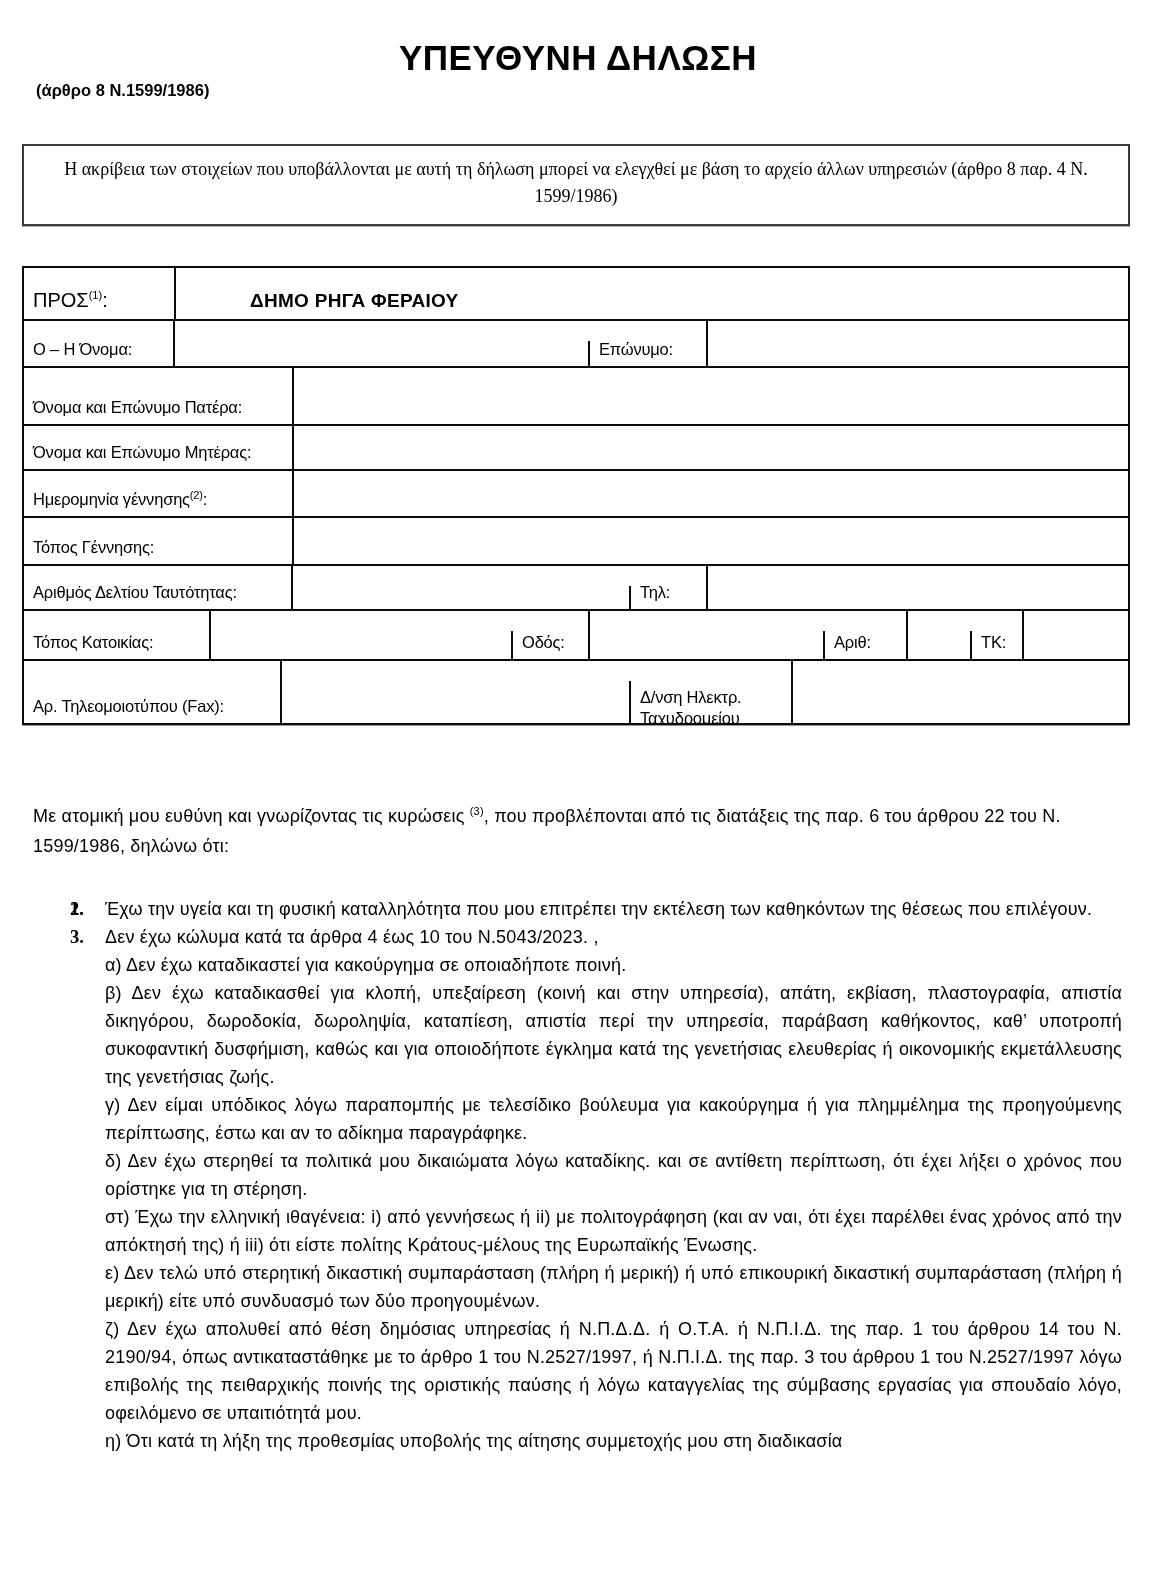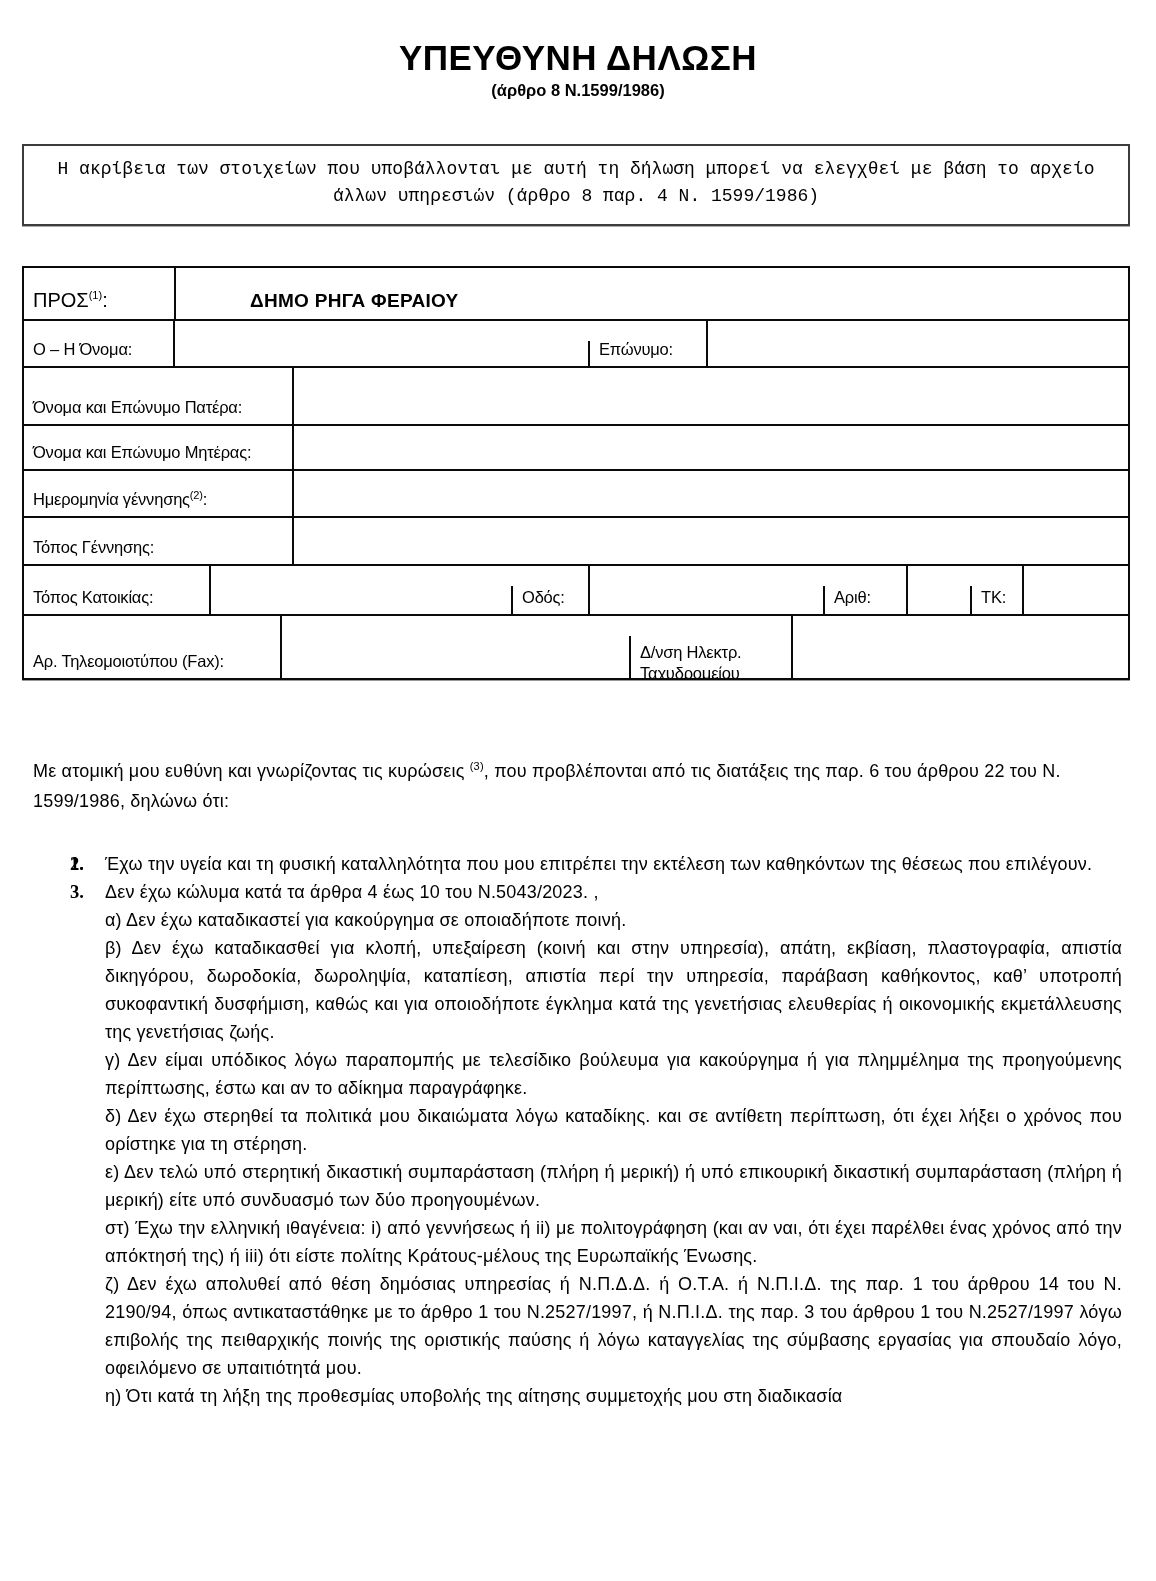--- a/index.html
+++ b/index.html
@@ -15,33 +15,34 @@
   
   .doc-title {
     margin-top: 38px;
     text-align: center;
     font-size: 35px;
     font-weight: bold;
     letter-spacing: 0.5px;
   }
   .doc-subtitle {
     margin-top: 3px;
-    text-align: center;
+    text-align: left;
     font-size: 16.5px;
     font-weight: bold;
+    padding-left: 36px;
   }
 
   
   .notice-box {
     margin: 44px 26px 0 22px;
     border: 2.5px solid #3c3c3c;
     box-shadow: 0 1px 0 #aaa;
     padding: 10px 28px 14px 28px;
     text-align: center;
-    font-family: Liberation Mono, monospace;
+    font-family: Liberation Serif, serif;
     font-size: 18px;
     line-height: 27px;
   }
 
   
   .ftable {
     margin: 40px 26px 0 22px;
     border: 2px solid #0a0a0a;
     box-shadow: 0 1px 0 #999;
   }
@@ -135,20 +136,26 @@
         <span><span>Ημερομηνία γέννησης</span><sup class="fnote">(2)</sup><span>:</span></span>
       </div>
       <div class="fcell grow"></div>
     </div>
 
     <div class="frow" style="height:48px">
       <div class="fcell lbl" style="flex:0 0 268px">Τόπος Γέννησης:</div>
       <div class="fcell grow"></div>
     </div>
 
+    <div class="frow" style="height:45px">
+      <div class="fcell lbl" style="flex:0 0 267px">Αριθμός Δελτίου Ταυτότητας:</div>
+      <div class="fcell" style="flex:0 0 338px"></div>
+      <div class="fcell lbl" style="flex:0 0 77px">Τηλ:</div>
+      <div class="fcell grow"></div>
+    </div>
 
     <div class="frow" style="height:50px">
       <div class="fcell lbl" style="flex:0 0 185px">Τόπος Κατοικίας:</div>
       <div class="fcell" style="flex:0 0 302px"></div>
       <div class="fcell lbl" style="flex:0 0 77px">Οδός:</div>
       <div class="fcell" style="flex:0 0 235px"></div>
       <div class="fcell lbl" style="flex:0 0 83px">Αριθ:</div>
       <div class="fcell" style="flex:0 0 64px"></div>
       <div class="fcell lbl" style="flex:0 0 52px">ΤΚ:</div>
       <div class="fcell grow"></div>
@@ -176,21 +183,21 @@
       <div class="item-body">Έχω την υγεία και τη φυσική καταλληλότητα που μου επιτρέπει την εκτέλεση των καθηκόντων της θέσεως που επιλέγουν.</div>
     </div>
 
     <div class="item">
       <span class="item-num">3.</span>
       <div class="item-body">Δεν έχω κώλυμα κατά τα άρθρα 4 έως 10 του Ν.5043/2023. ,</div>
       <div class="subitem">α) Δεν έχω καταδικαστεί για κακούργημα σε οποιαδήποτε ποινή.</div>
       <div class="subitem">β) Δεν έχω καταδικασθεί για κλοπή, υπεξαίρεση (κοινή και στην υπηρεσία), απάτη, εκβίαση, πλαστογραφία, απιστία δικηγόρου, δωροδοκία, δωροληψία, καταπίεση, απιστία περί την υπηρεσία, παράβαση καθήκοντος, καθ’ υποτροπή συκοφαντική δυσφήμιση, καθώς και για οποιοδήποτε έγκλημα κατά της γενετήσιας ελευθερίας ή οικονομικής εκμετάλλευσης της γενετήσιας ζωής.</div>
       <div class="subitem">γ) Δεν είμαι υπόδικος λόγω παραπομπής με τελεσίδικο βούλευμα για κακούργημα ή για πλημμέλημα της προηγούμενης περίπτωσης, έστω και αν το αδίκημα παραγράφηκε.</div>
       <div class="subitem">δ) Δεν έχω στερηθεί τα πολιτικά μου δικαιώματα λόγω καταδίκης. και σε αντίθετη περίπτωση, ότι έχει λήξει ο χρόνος που ορίστηκε για τη στέρηση.</div>
+      <div class="subitem">στ) Έχω την ελληνική ιθαγένεια: i) από γεννήσεως ή ii) με πολιτογράφηση (και αν ναι, ότι έχει παρέλθει ένας χρόνος από την απόκτησή της) ή iii) ότι είστε πολίτης Κράτους-μέλους της Ευρωπαϊκής Ένωσης.</div>
       <div class="subitem">ε) Δεν τελώ υπό στερητική δικαστική συμπαράσταση (πλήρη ή μερική) ή υπό επικουρική δικαστική συμπαράσταση (πλήρη ή μερική) είτε υπό συνδυασμό των δύο προηγουμένων.</div>
-      <div class="subitem">στ) Έχω την ελληνική ιθαγένεια: i) από γεννήσεως ή ii) με πολιτογράφηση (και αν ναι, ότι έχει παρέλθει ένας χρόνος από την απόκτησή της) ή iii) ότι είστε πολίτης Κράτους-μέλους της Ευρωπαϊκής Ένωσης.</div>
       <div class="subitem">ζ) Δεν έχω απολυθεί από θέση δημόσιας υπηρεσίας ή Ν.Π.Δ.Δ. ή Ο.Τ.Α. ή Ν.Π.Ι.Δ. της παρ. 1 του άρθρου 14 του Ν. 2190/94, όπως αντικαταστάθηκε με το άρθρο 1 του Ν.2527/1997, ή Ν.Π.Ι.Δ. της παρ. 3 του άρθρου 1 του Ν.2527/1997 λόγω επιβολής της πειθαρχικής ποινής της οριστικής παύσης ή λόγω καταγγελίας της σύμβασης εργασίας για σπουδαίο λόγο, οφειλόμενο σε υπαιτιότητά μου.</div>
       <div class="subitem">η) Ότι κατά τη λήξη της προθεσμίας υποβολής της αίτησης συμμετοχής μου στη διαδικασία</div>
     </div>
 
   </div>
 
 </div>
 
 </body></html>

